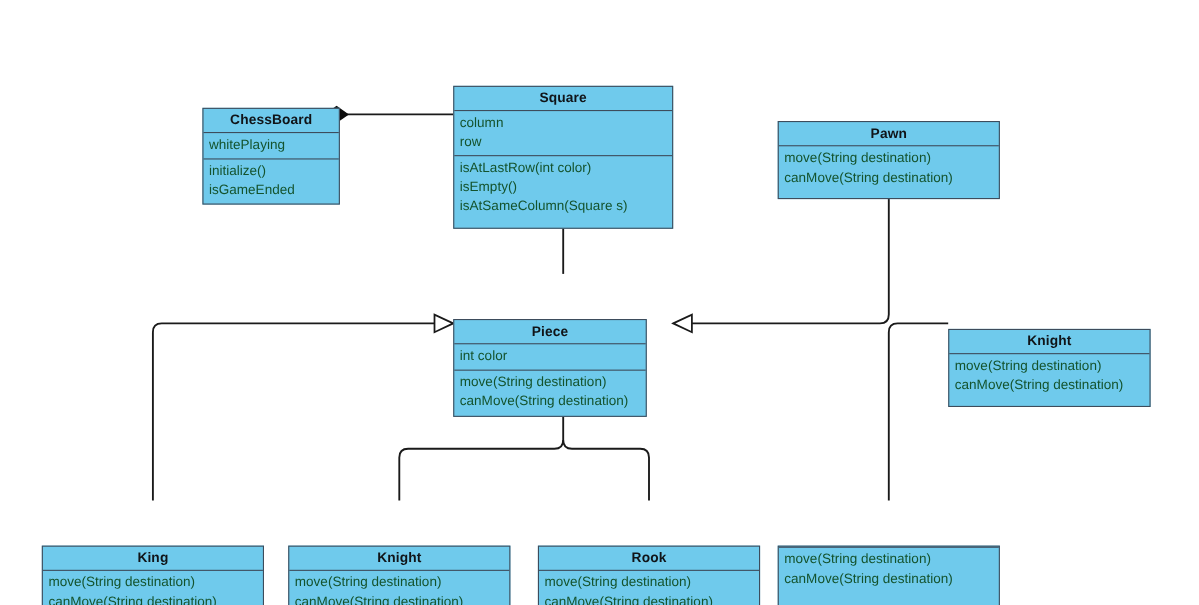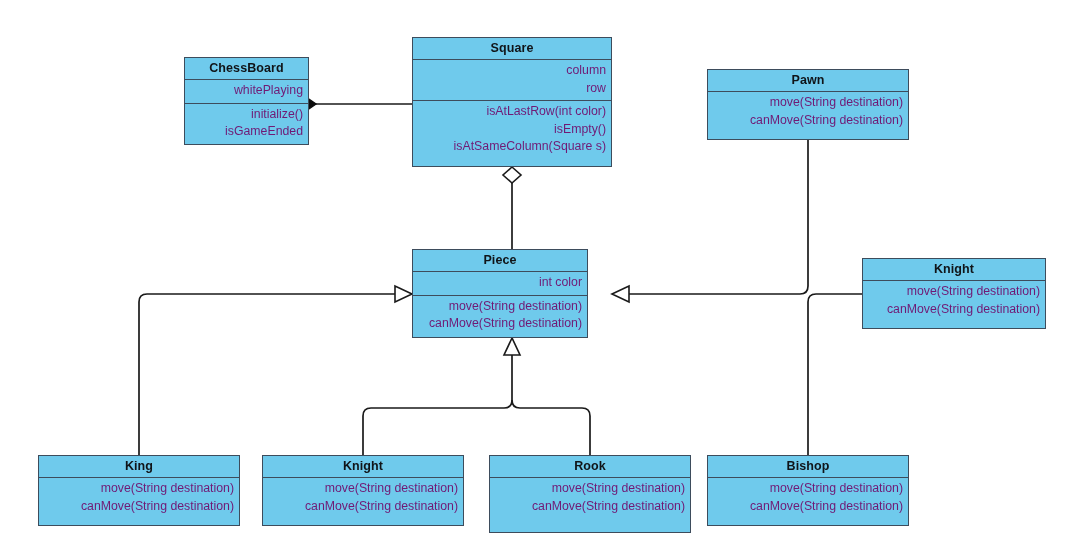--- a/index.html
+++ b/index.html
@@ -23,43 +23,43 @@
     top: 0;
     width: 1090px;
     height: 550px;
   }
   .uml-class {
     position: absolute;
     box-sizing: border-box;
     background: #6fcaec;
     border: 1.6px solid #3d4c5c;
     z-index: 5;
+    margin-top: 41px;
   }
   .uml-title {
     text-align: center;
     font-weight: bold;
     font-size: 12.5px;
     color: #101418;
     padding: 3px 4px 4px 4px;
     line-height: 14px;
     letter-spacing: 0.1px;
   }
   .uml-sep {
     height: 0;
     border-top: 1.6px solid #3d4c5c;
   }
   .uml-compartment {
     padding: 2px 5px 3px 5px;
   }
   .uml-row {
     font-size: 12.3px;
-    color: #701a75;
+    color: #14532d;
     line-height: 17.5px;
     white-space: nowrap;
-    text-align: right;
   }
 </style>
 </head>
 <body>
 
 <div id="canvas">
 
   <svg id="connectors" viewBox="0 0 1090 550" xmlns="http://www.w3.org/2000/svg">
 
     <g>
@@ -170,21 +170,20 @@
   <div class="uml-class" style="left:489px; top:455px; width:202px; height:78px;">
     <div class="uml-title">Rook</div>
     <div class="uml-sep"></div>
     <div class="uml-compartment">
       <div class="uml-row">move(String destination)</div>
       <div class="uml-row">canMove(String destination)</div>
     </div>
   </div>
 
   <div class="uml-class" style="left:707px; top:455px; width:202px; height:71px;">
-    <div class="uml-title">Bishop</div>
     <div class="uml-sep"></div>
     <div class="uml-compartment">
       <div class="uml-row">move(String destination)</div>
       <div class="uml-row">canMove(String destination)</div>
     </div>
   </div>
 
 </div>
 
 </body></html>

